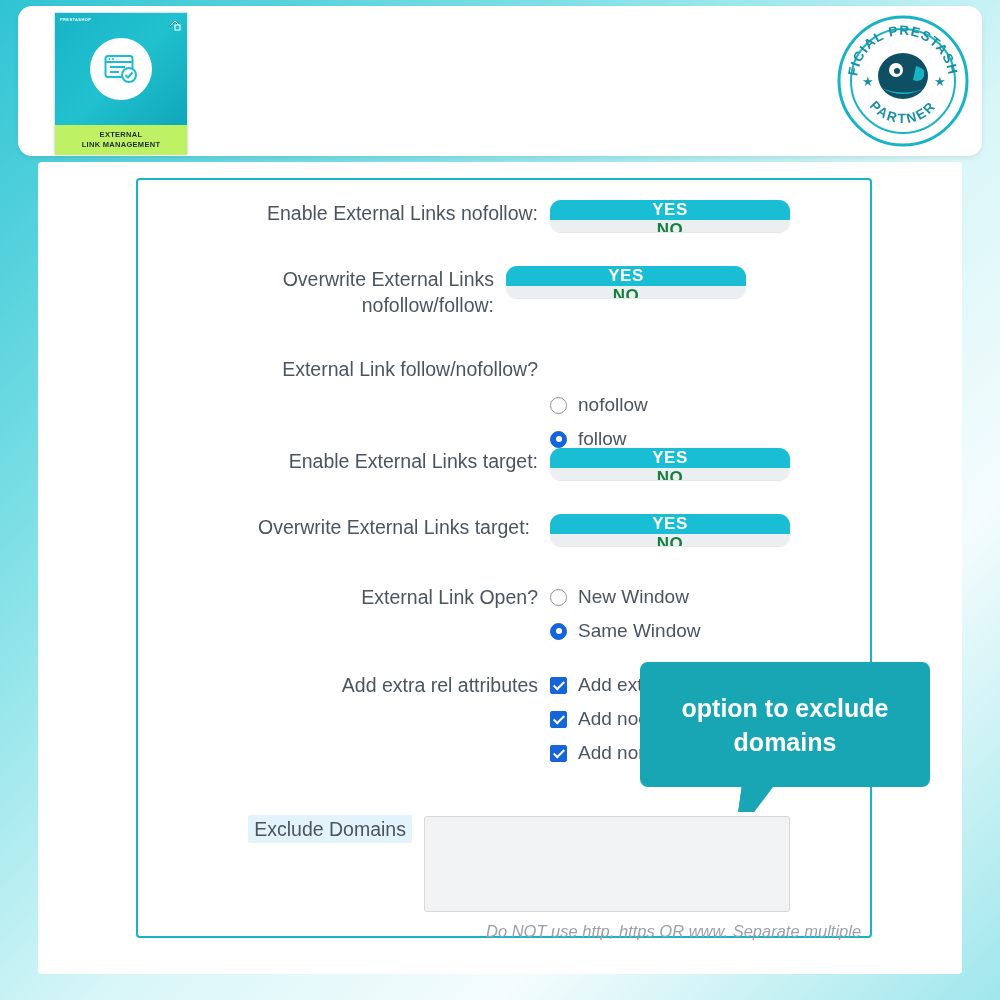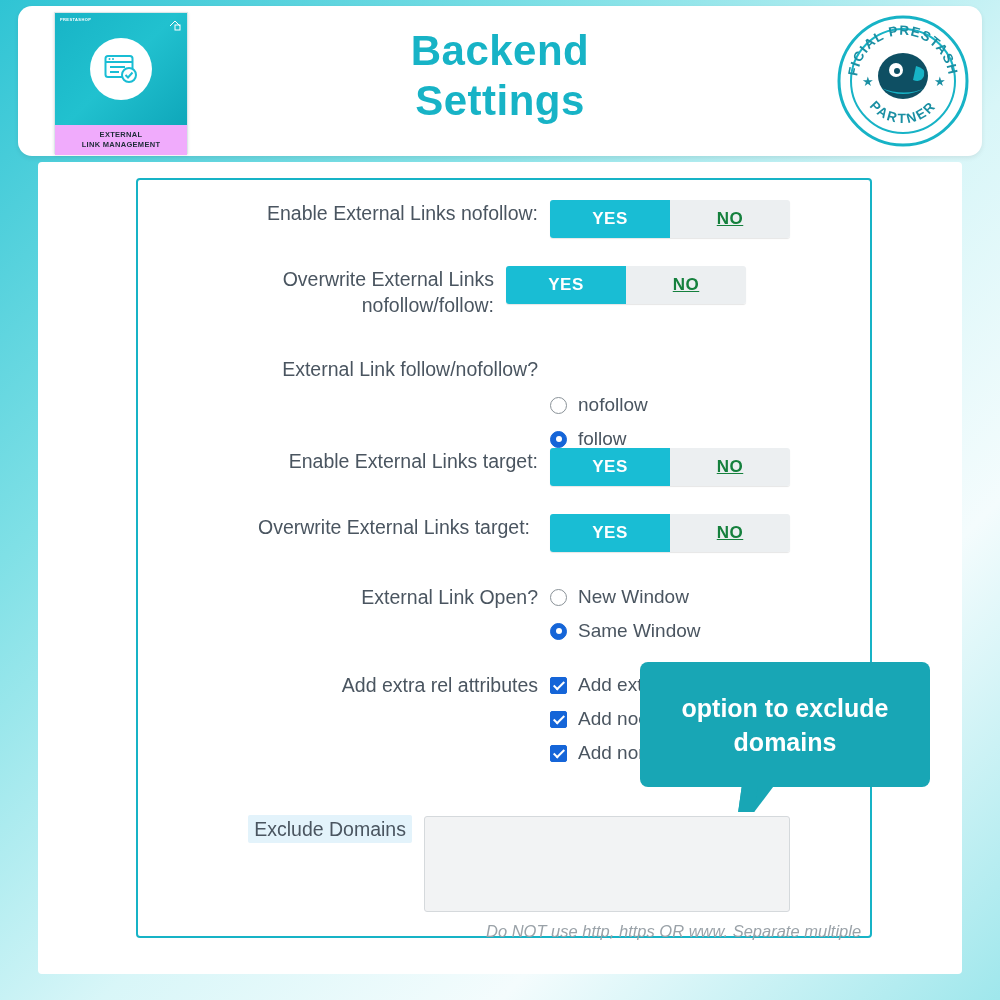--- a/index.html
+++ b/index.html
@@ -78,21 +78,21 @@
   .thumb-caption {
     position: absolute;
     left: 0;
     top: 112px;
     width: 132px;
     height: 30px;
     display: flex;
     flex-direction: column;
     align-items: center;
     justify-content: center;
-    background: #f0abfc;
+    background: #bef264;
   }
   .thumb-caption span {
     font-size: 7.5px;
     font-weight: bold;
     color: #1d2b36;
     letter-spacing: .3px;
     line-height: 10px;
   }
   .header-title {
     position: absolute;
@@ -149,24 +149,25 @@
     font-size: 19.5px;
     text-align: right;
     line-height: 26px;
   }
   .label.two-line { line-height: 26px; }
 
   
   .toggle {
     display: flex;
     width: 240px;
-    height: 38px;
-    border-radius: 3px;
+    height: 32px;
+    border-radius: 11px;
     overflow: hidden;
     box-shadow: 0 1px 1px rgba(0,0,0,0.10);
+    flex-direction: column;
   }
   .toggle .seg {
     flex: 1;
     display: flex;
     align-items: center;
     justify-content: center;
     font-size: 17px;
     font-weight: bold;
     letter-spacing: .5px;
   }
@@ -294,24 +295,20 @@
             <path d="M21.5 21 L24 23.5 L28.5 18.5" stroke="#19bdd4" stroke-width="2" fill="none"></path>
           </svg>
         </div>
       </div>
       <div class="thumb-caption">
         <span>EXTERNAL</span>
         <span>LINK MANAGEMENT</span>
       </div>
     </div>
 
-    <div class="header-title">
-      <div>Backend</div>
-      <div>Settings</div>
-    </div>
 
     <div class="partner-badge">
       <svg width="134" height="134" viewBox="0 0 134 134">
         <circle cx="67" cy="67" r="64" fill="#ffffff" stroke="#17b3c6" stroke-width="3"></circle>
         <circle cx="67" cy="67" r="52" fill="none" stroke="#17b3c6" stroke-width="2"></circle>
         <path id="arcTop" d="M 21 67 A 46 46 0 0 1 113 67" fill="none"></path>
         <path id="arcBottom" d="M 25 67 A 42 42 0 0 0 109 67" fill="none"></path>
         <text font-family="Liberation Sans, sans-serif" font-size="13.5" font-weight="bold" fill="#1a8fa3" letter-spacing="1">
           <textPath href="#arcTop" startOffset="50%" text-anchor="middle">OFFICIAL PRESTASHOP</textPath>
         </text>

